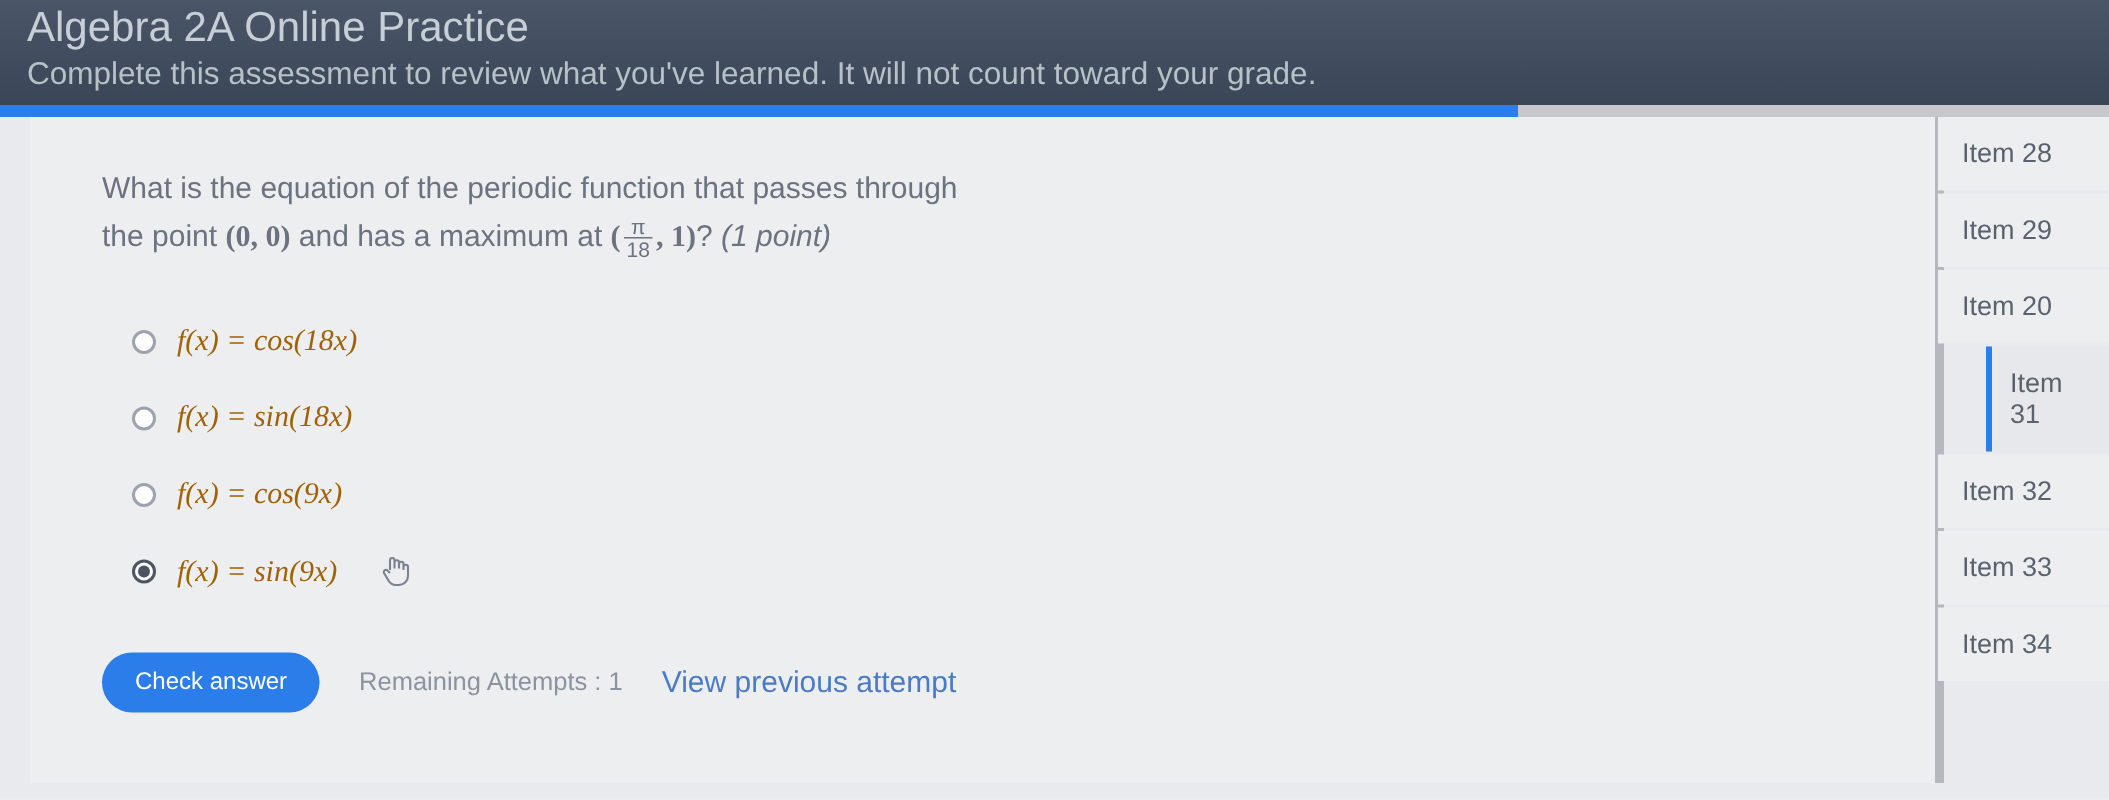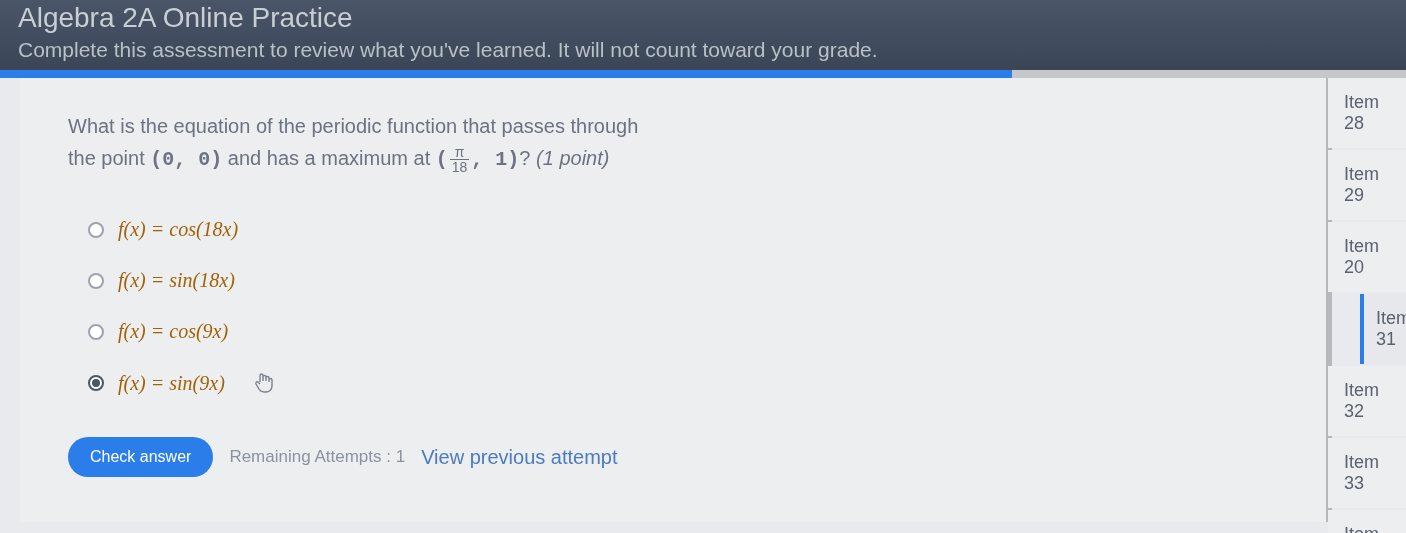--- a/index.html
+++ b/index.html
@@ -46,21 +46,21 @@
       background: #edeef0;
       margin-left: 20px;
     }
     .question-text {
       font-size: 20px;
       color: #6b7280;
       line-height: 1.6;
       margin-bottom: 28px;
     }
     .math-point {
-      font-family: Liberation Mono, monospace;
+      font-family: Liberation Serif, serif;
       font-weight: 600;
     }
     .frac {
       display: inline-block;
       vertical-align: middle;
       text-align: center;
       font-size: 14px;
       line-height: 1;
       position: relative;
       margin: 0 2px;
@@ -105,21 +105,21 @@
       color: #a16207;
       font-style: italic;
     }
     .hand-cursor {
       margin-left: 28px;
       display: inline-flex;
     }
     .action-row {
       display: flex;
       align-items: center;
-      gap: 16px;
+      gap: 26px;
       margin-top: 28px;
     }
     .check-btn {
       background: #2b7de9;
       color: #fff;
       border: none;
       border-radius: 22px;
       padding: 11px 22px;
       font-size: 16px;
       cursor: pointer;
@@ -127,21 +127,21 @@
     .attempts-label {
       color: #8b92a0;
       font-size: 17px;
     }
     .view-prev {
       color: #4a7bc4;
       font-size: 20px;
       cursor: pointer;
     }
     .sidebar {
-      width: 80px;
+      width: 116px;
       background: #e8eaed;
       border-left: 6px solid #b5b8bd;
       position: relative;
     }
     .sidebar-inner {
       position: absolute;
       left: -4px;
       top: 0;
       right: 0;
     }

